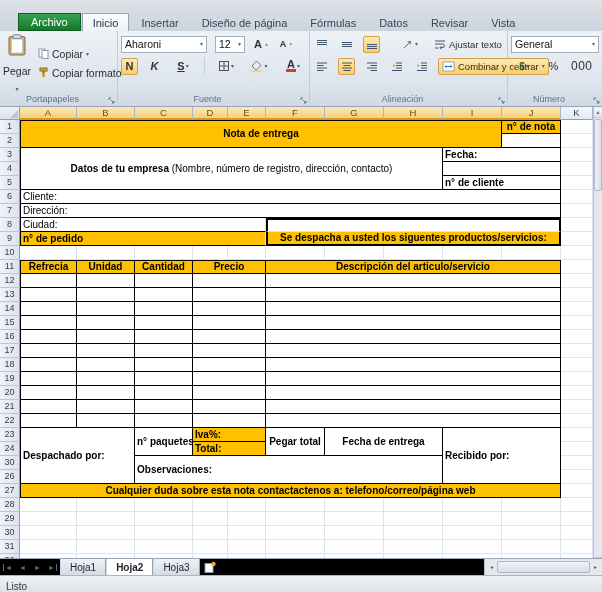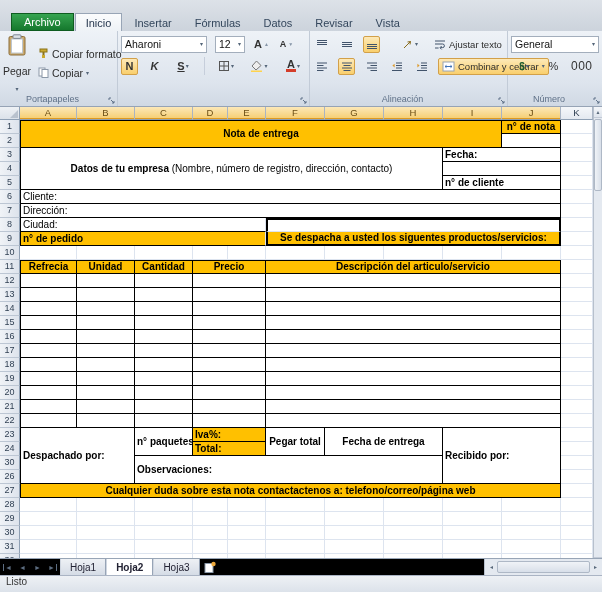--- a/index.html
+++ b/index.html
@@ -1,21 +1,21 @@
 <!DOCTYPE html>
 <html><head>
 <meta charset="utf-8">
 <style>
 *{margin:0;padding:0;box-sizing:border-box}
 html,body{width:602px;height:592px}
 body{font-family:"Liberation Sans",sans-serif;background:#fff;overflow:hidden}
 .app{width:602px;height:592px;display:flex;flex-direction:column;background:#cfd6e0}
 
 
-.tabstrip{height:32px;background:linear-gradient(#dde2e8,#ccd3dc);display:flex;align-items:flex-end;gap:1px;padding-left:11px}
+.tabstrip{height:32px;background:linear-gradient(#dde2e8,#ccd3dc);display:flex;align-items:flex-end;gap:1px;padding-left:18px}
 .tab{font-size:11px;color:#33465c;padding:0 10px;height:17px;display:flex;align-items:center;border:1px solid transparent;border-bottom:none;white-space:nowrap}
 .tab.archivo{background:linear-gradient(#36a450,#15782d);border:1px solid #0e5c20;color:#fff;padding:0 12px;height:18px}
 .tab.active{background:linear-gradient(#fbfcfd,#eef2f6);border-color:#98a5b6;color:#1f3048;height:18px}
 
 
 .ribbon{height:77px;background:linear-gradient(#eef2f7,#dde4ed 70%,#d0d9e4);border-bottom:1px solid #96a3b5;display:flex}
 .group{position:relative;display:flex;flex-direction:column;border-right:1px solid #c2cbd7;padding:3px 3px 13px}
 .glabel{position:absolute;left:0;right:12px;bottom:1px;height:11px;font-size:9px;color:#5f7188;display:flex;align-items:flex-start;justify-content:center}
 .launch{position:absolute;right:2px;bottom:2px}
 .gbody{flex:1;display:flex;gap:3px}
@@ -71,31 +71,32 @@
 .snav.first span{border-left:1px solid #5d6e82;padding-left:1px}
 .snav.last span{border-right:1px solid #5d6e82;padding-right:1px}
 .stab{padding:0 9px;background:linear-gradient(#eef1f5,#d5dce6);border-right:1px solid #97a4b6;border-left:1px solid #cfd6e0;color:#223;display:flex;align-items:center}
 .stab.active{background:#fff;font-weight:bold}
 .insbtn{width:20px;display:flex;align-items:center;justify-content:center}
 .hscroll{margin-left:auto;width:118px;display:flex;align-items:center;background:#e4e9f0;border-left:1px solid #b7c0cc;padding:0 1px}
 .hsbtn{width:11px;text-align:center;font-size:5px;color:#5a6a7c}
 .hsthumb{flex:1;background:linear-gradient(#f0f3f7,#d8dfe9);border:1px solid #aeb8c6;border-radius:2px;height:12px}
 
 
-.statusbar{height:17px;background:linear-gradient(#eef1f5,#dce2ea);border-top:1px solid #aab4c4;display:flex;align-items:flex-start;font-size:10px;color:#333;padding:0 6px}
+.statusbar{height:17px;background:linear-gradient(#eef1f5,#dce2ea);border-top:1px solid #aab4c4;display:flex;align-items:flex-end;font-size:10px;color:#333;padding:0 6px}
 </style>
 </head>
 <body>
 
 <div class="app">
 
   <div class="tabstrip">
     <div class="tab archivo">Archivo</div>
     <div class="tab active">Inicio</div>
     <div class="tab">Insertar</div>
+    <div class="tab">Diseño de página</div>
     <div class="tab">Fórmulas</div>
     <div class="tab">Datos</div>
     <div class="tab">Revisar</div>
     <div class="tab">Vista</div>
   </div>
 
   <div class="ribbon">
 
     <div class="group" style="width:118px">
       <div class="gbody">
@@ -104,33 +105,33 @@
               <rect x="2" y="2.5" width="16" height="18.5" rx="1.5" fill="#cbaa6e" stroke="#8a6d3a"></rect>
               <rect x="4.5" y="5" width="11" height="14" fill="#fff" stroke="#bcc5cf"></rect>
               <rect x="6" y="0.8" width="8" height="3.6" rx="1" fill="#dbe0e6" stroke="#7d8794"></rect>
             </svg>
           <span>Pegar</span>
           <span class="arr">▾</span>
         </div>
         <div class="gcol" style="justify-content:center">
           <div class="sbtn">
             <svg width="11" height="11" viewBox="0 0 11 11">
+                <rect x="1" y="1" width="6" height="8" fill="#fff" stroke="#8b98a8"></rect>
+                <rect x="4" y="2.5" width="6" height="8" fill="#fff" stroke="#8b98a8"></rect>
+              </svg>
+            <span>Copiar</span>
+            <span class="arr">▾</span>
+          </div>
+          <div class="sbtn">
+            <svg width="11" height="11" viewBox="0 0 11 11">
                 <rect x="2" y="1" width="7" height="3" fill="#caa92f" stroke="#8a7318"></rect>
                 <rect x="4.5" y="4" width="2" height="3" fill="#8a7318"></rect>
                 <rect x="4" y="7" width="3" height="3" fill="#caa92f"></rect>
               </svg>
             <span>Copiar formato</span>
-          </div>
-          <div class="sbtn">
-            <svg width="11" height="11" viewBox="0 0 11 11">
-                <rect x="1" y="1" width="6" height="8" fill="#fff" stroke="#8b98a8"></rect>
-                <rect x="4" y="2.5" width="6" height="8" fill="#fff" stroke="#8b98a8"></rect>
-              </svg>
-            <span>Copiar</span>
-            <span class="arr">▾</span>
           </div>
         </div>
       </div>
       <div class="glabel">
           <span>Portapapeles</span>
         </div>
       <svg class="launch" width="7" height="7" viewBox="0 0 7 7">
           <path d="M1 3 V1 H3 M3 3 L6 6 M6 6 V4 M6 6 H4" stroke="#5f7188" fill="none"></path>
         </svg>
     </div>
@@ -180,20 +181,23 @@
                 <rect x="1" y="10.5" width="11" height="1.8" fill="#ffd34d"></rect>
               </svg>
               <span class="arr">▾</span>
             </div>
           <div class="tbtn" style="min-width:26px">
               <span class="fcA">A</span>
               <span class="arr">▾</span>
             </div>
         </div>
       </div>
+      <div class="glabel">
+          <span>Fuente</span>
+        </div>
       <svg class="launch" width="7" height="7" viewBox="0 0 7 7">
           <path d="M1 3 V1 H3 M3 3 L6 6 M6 6 V4 M6 6 H4" stroke="#5f7188" fill="none"></path>
         </svg>
     </div>
 
     <div class="group" style="width:198px">
       <div class="gcol" style="flex:1">
         <div class="rrow">
           <div class="tbtn">
               <svg width="12" height="11" viewBox="0 0 12 11">

